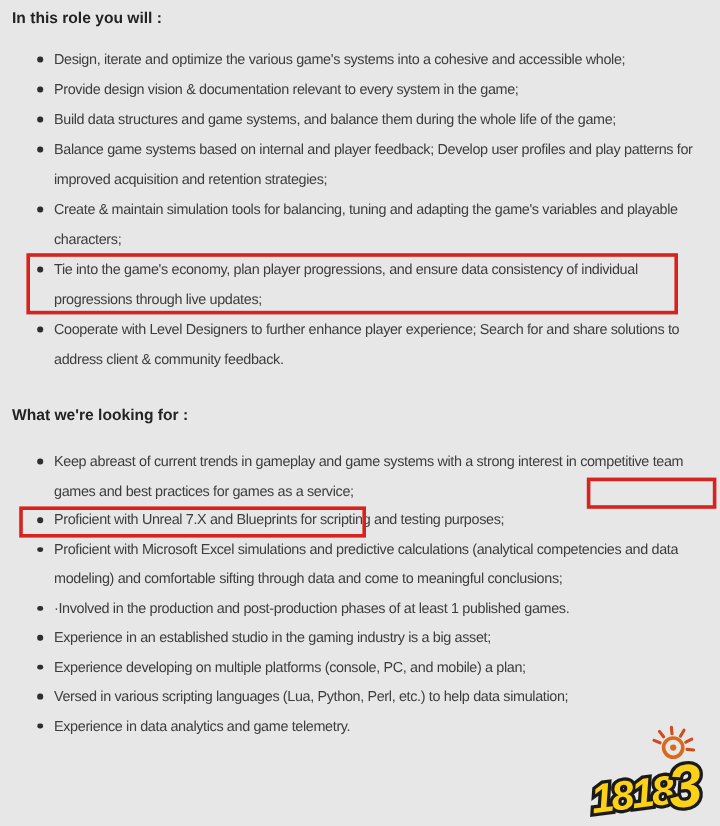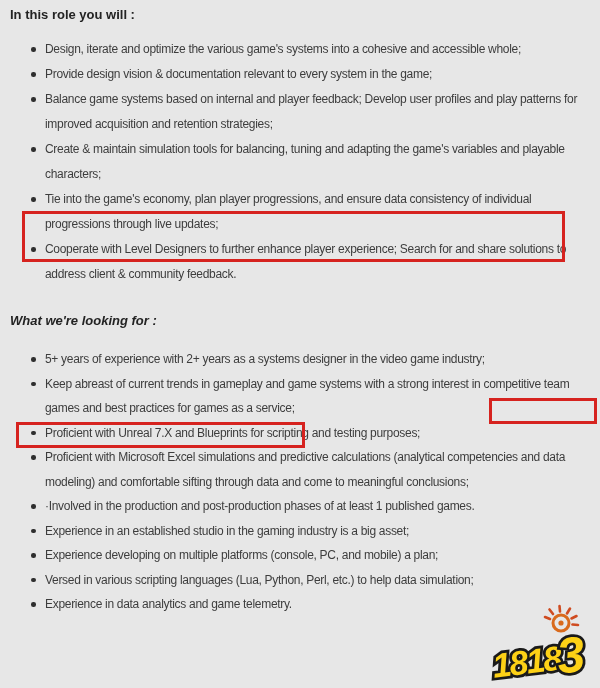--- a/index.html
+++ b/index.html
@@ -12,21 +12,21 @@
   body {
     width:600px; height:688px; position:relative; overflow:hidden;
     background:var(--bg); color:var(--text);
     font-family:"Liberation Sans", sans-serif;
   }
   .content { position:absolute; inset:0; padding:7px 10px 0 10px;border-radius:16px; }
   .heading {
     font-size:13px; font-weight:bold; color:var(--heading);
     line-height:16px; margin:0;
   }
-  .heading-2 { margin-top:26px;font-style:italic; }
+  .heading-2 { margin-top:26px; }
   ul.blist { list-style:none; margin:14px 0 0 20px; padding:0; }
   ul.blist-2 { margin-top:18px; }
   ul.blist li {
     position:relative; padding-left:15px;
     font-size:12px; letter-spacing:-0.3px; line-height:25px;
     white-space:pre; color:var(--text);
   }
   ul.blist-2 li { line-height:24.5px; }
   ul.blist li::before {
     content:""; position:absolute; left:1px; top:10px;
@@ -52,34 +52,34 @@
 </head>
 <body>
 
 <div class="content">
 
   <h2 class="heading">In this role you will :</h2>
 
   <ul class="blist blist-1">
     <li>Design, iterate and optimize the various game's systems into a cohesive and accessible whole;</li>
     <li>Provide design vision &amp; documentation relevant to every system in the game;</li>
+    <li>Build data structures and game systems, and balance them during the whole life of the game;</li>
     <li>Balance game systems based on internal and player feedback; Develop user profiles and play patterns for
 improved acquisition and retention strategies;</li>
     <li>Create &amp; maintain simulation tools for balancing, tuning and adapting the game's variables and playable
 characters;</li>
     <li>Tie into the game's economy, plan player progressions, and ensure data consistency of individual
 progressions through live updates;</li>
     <li>Cooperate with Level Designers to further enhance player experience; Search for and share solutions to
 address client &amp; community feedback.</li>
   </ul>
 
   <h2 class="heading heading-2">What we're looking for :</h2>
 
   <ul class="blist blist-2">
-    <li>5+ years of experience with 2+ years as a systems designer in the video game industry;</li>
     <li>Keep abreast of current trends in gameplay and game systems with a strong interest in competitive team
 games and best practices for games as a service;</li>
     <li>Proficient with Unreal 7.X and Blueprints for scripting and testing purposes;</li>
     <li>Proficient with Microsoft Excel simulations and predictive calculations (analytical competencies and data
 modeling) and comfortable sifting through data and come to meaningful conclusions;</li>
     <li>·Involved in the production and post-production phases of at least 1 published games.</li>
     <li>Experience in an established studio in the gaming industry is a big asset;</li>
     <li>Experience developing on multiple platforms (console, PC, and mobile) a plan;</li>
     <li>Versed in various scripting languages (Lua, Python, Perl, etc.) to help data simulation;</li>
     <li>Experience in data analytics and game telemetry.</li>

